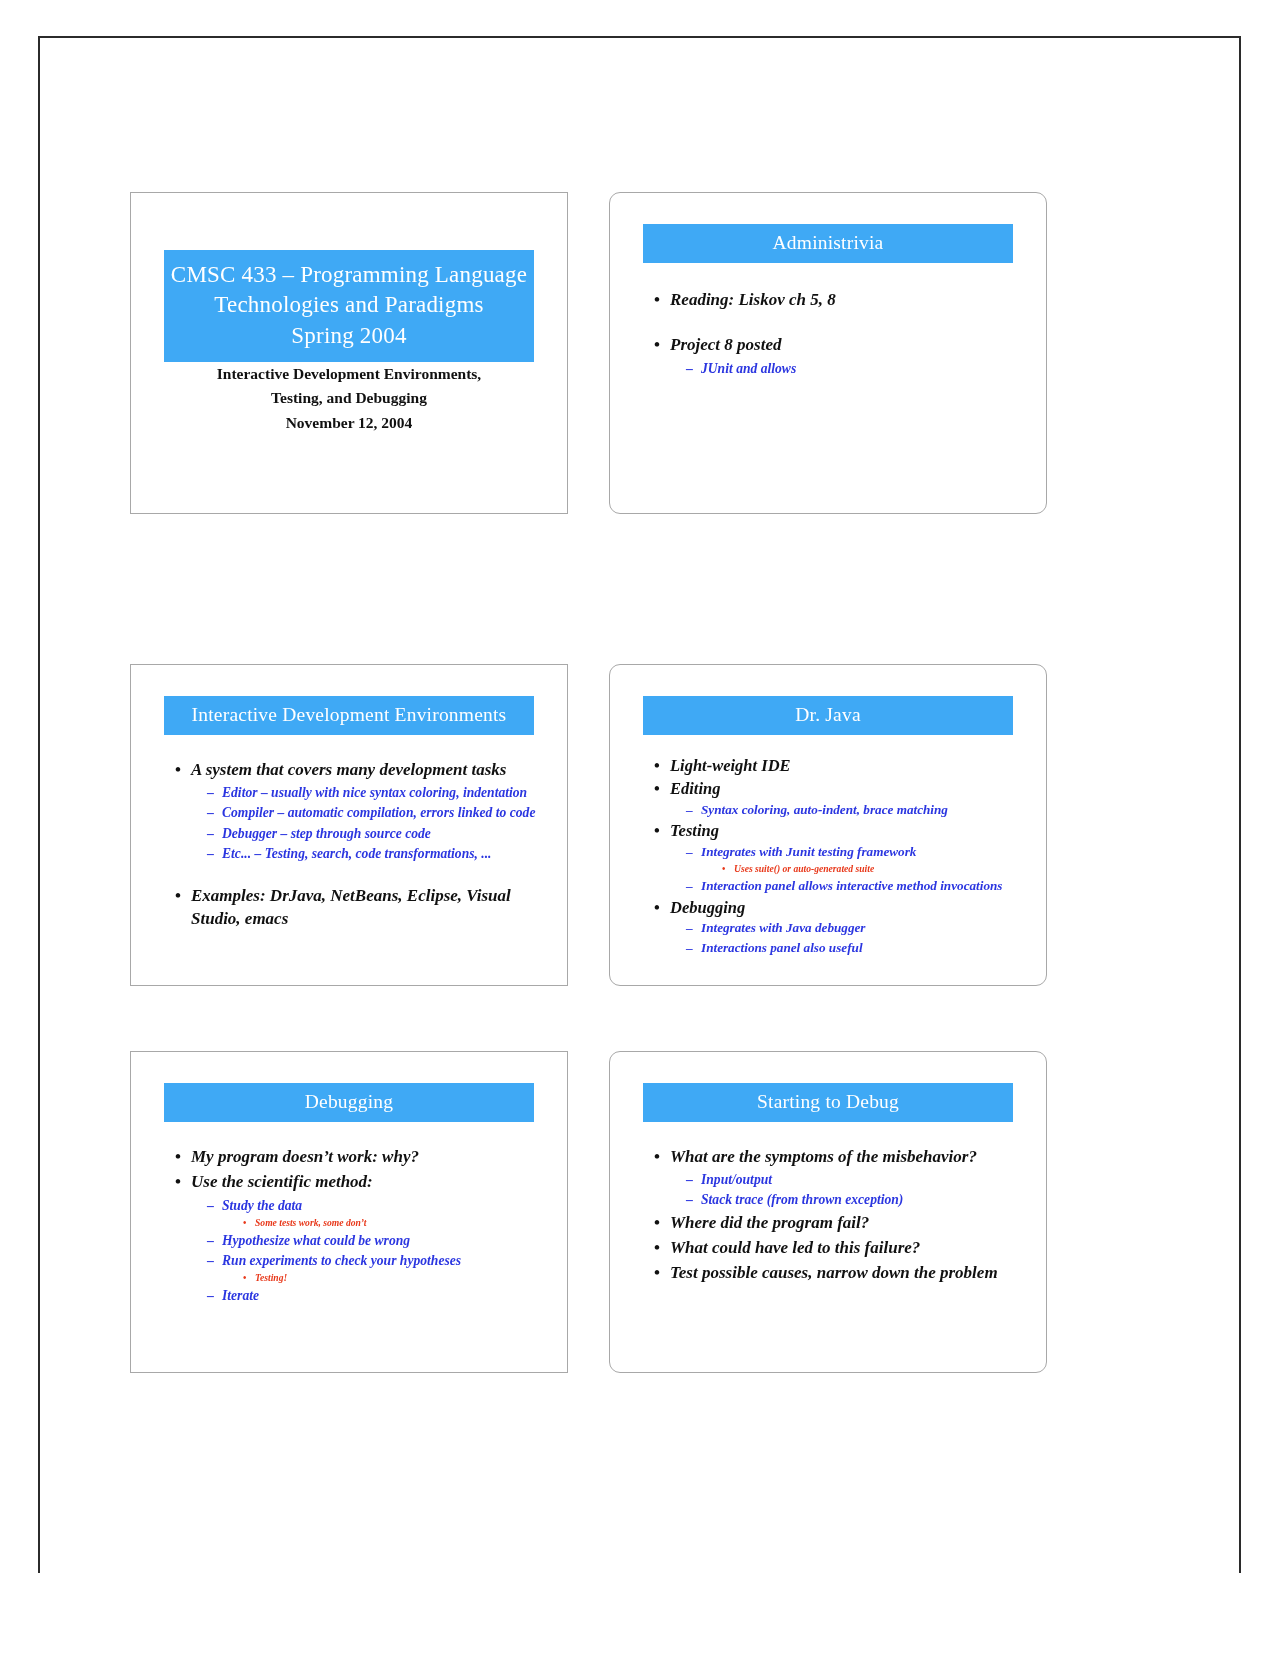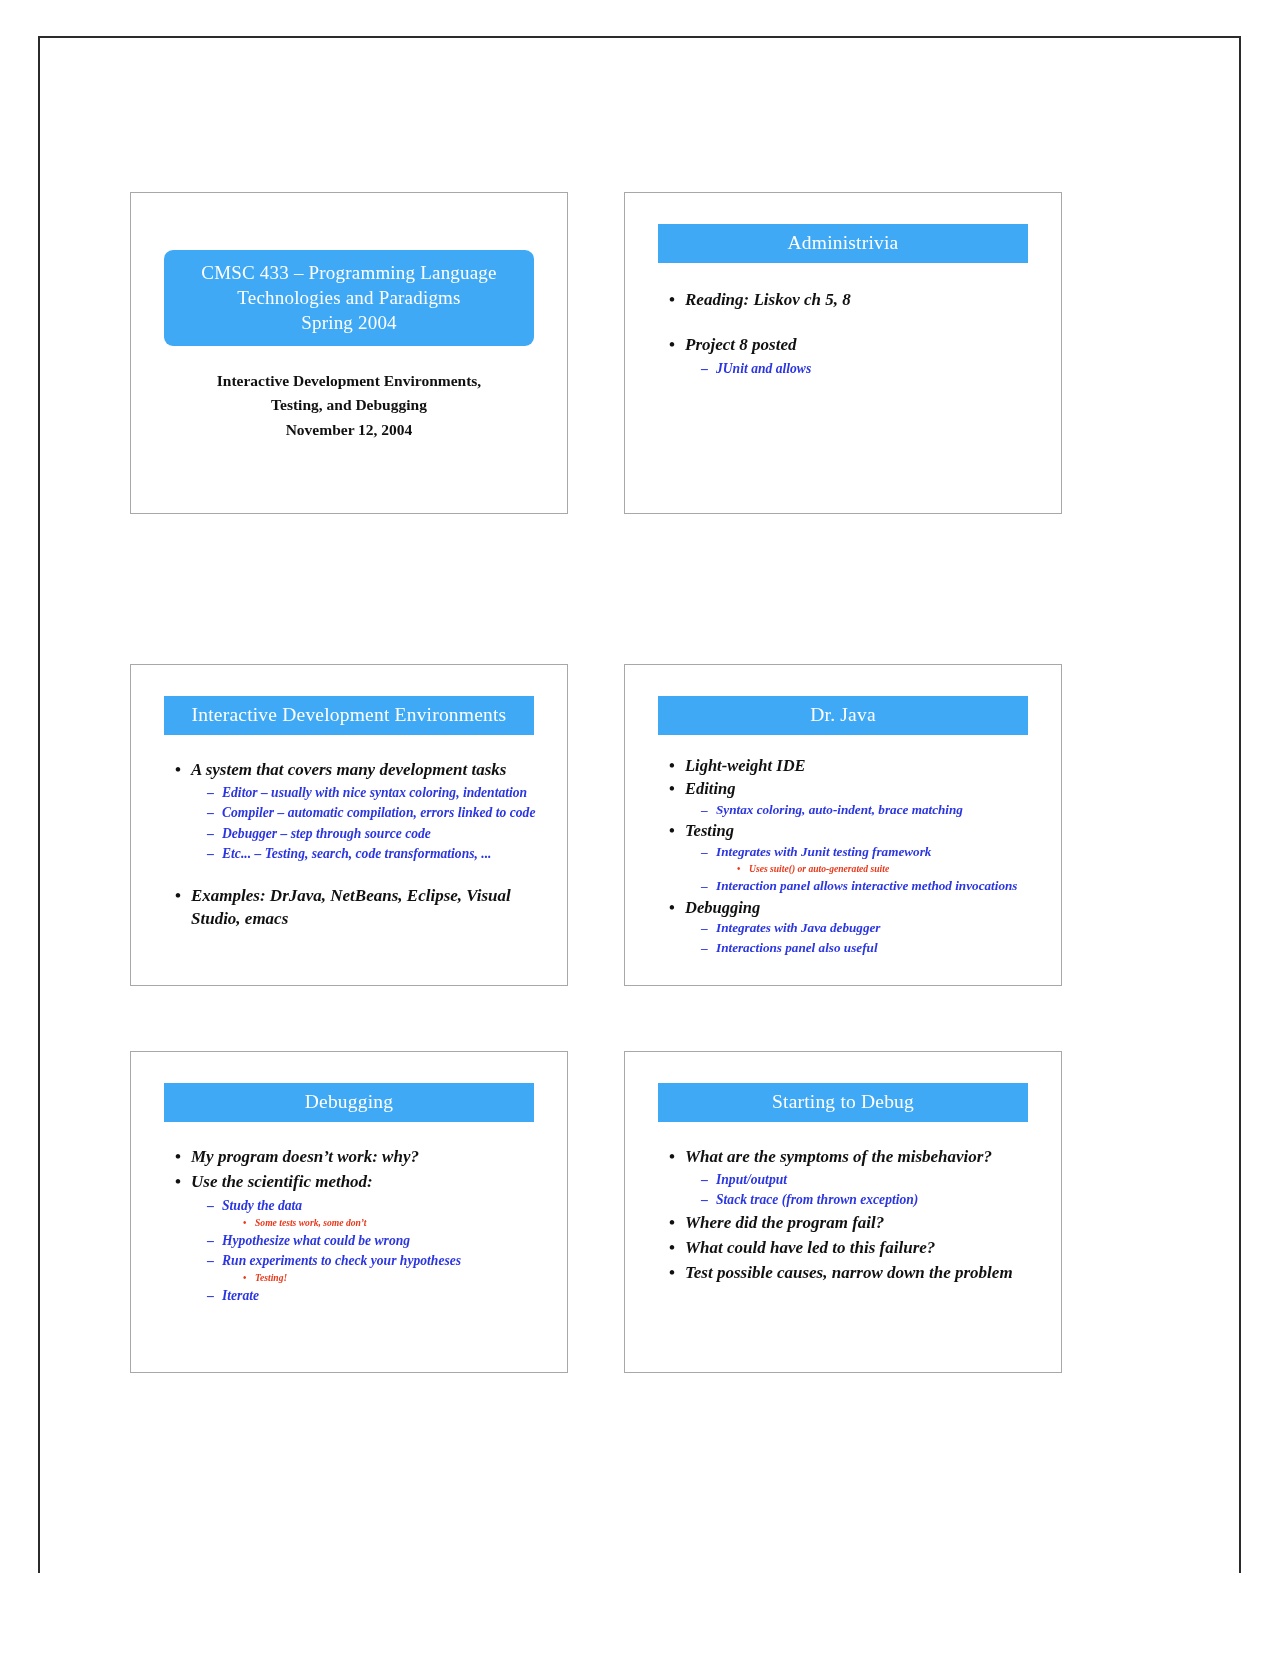--- a/index.html
+++ b/index.html
@@ -47,21 +47,21 @@
     background: #ffffff;
     border: 1px solid #a8a8a8;
     box-sizing: border-box;
     box-shadow: 0 0 0 0 rgba(0,0,0,0);
     overflow: hidden;
   }
   .slide.row1 { top: 192px; }
   .slide.row2 { top: 620px; margin-top: 44px; }
   .slide.row3 { top: 1051px; }
   .slide.col1 { left: 130px; }
-  .slide.col2 { left: 624px; }
+  .slide.col2 { left: 609px; border-radius: 11px; }
 
   
   .slide-inner {
     position: relative;
     width: 100%;
     height: 100%;
   }
 
   
   .title-band {
@@ -71,28 +71,28 @@
     background: #3fa9f5;
     color: #ffffff;
     text-align: center;
     font-size: 19.5px;
     line-height: 1.32;
     padding: 6px 4px 7px 4px;
     box-sizing: border-box;
     letter-spacing: 0.2px;
   }
   .title-band.header { top: 31px; }
-  .title-band.cover  { top: 57px; font-size: 19px; padding: 10px 6px 11px 6px; border-radius: 9px; }
+  .title-band.cover  { top: 57px; font-size: 23px; padding: 10px 6px 11px 6px; }
 
   
   .cover-sub {
     position: absolute;
     left: 24px;
     right: 24px;
-    top: 176px;
+    top: 169px;
     text-align: center;
     color: #111111;
     font-size: 15.5px;
     font-weight: bold;
     line-height: 1.58;
   }
 
   
   .body {
     position: absolute;

